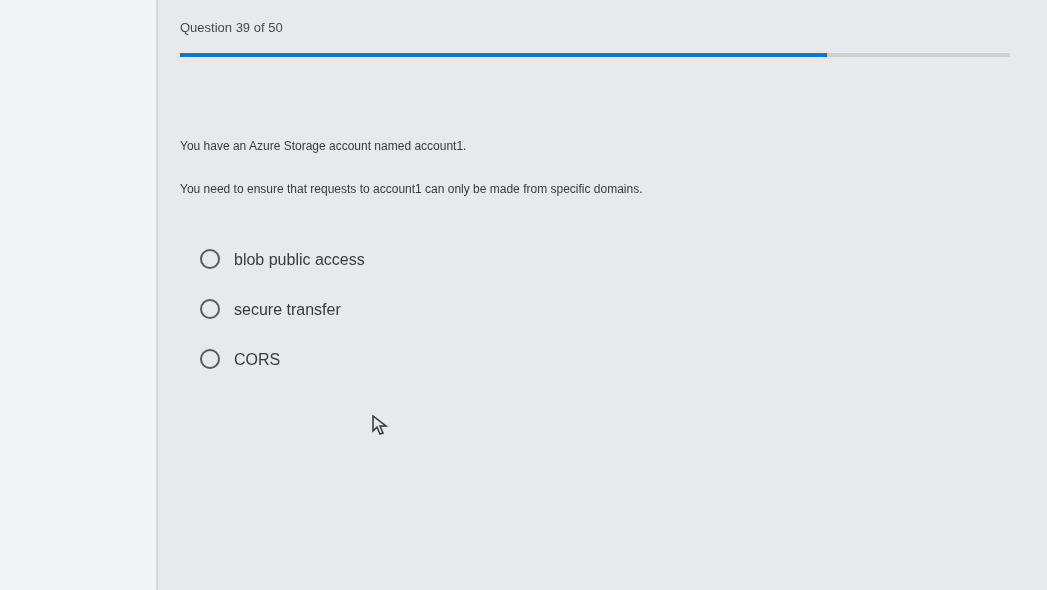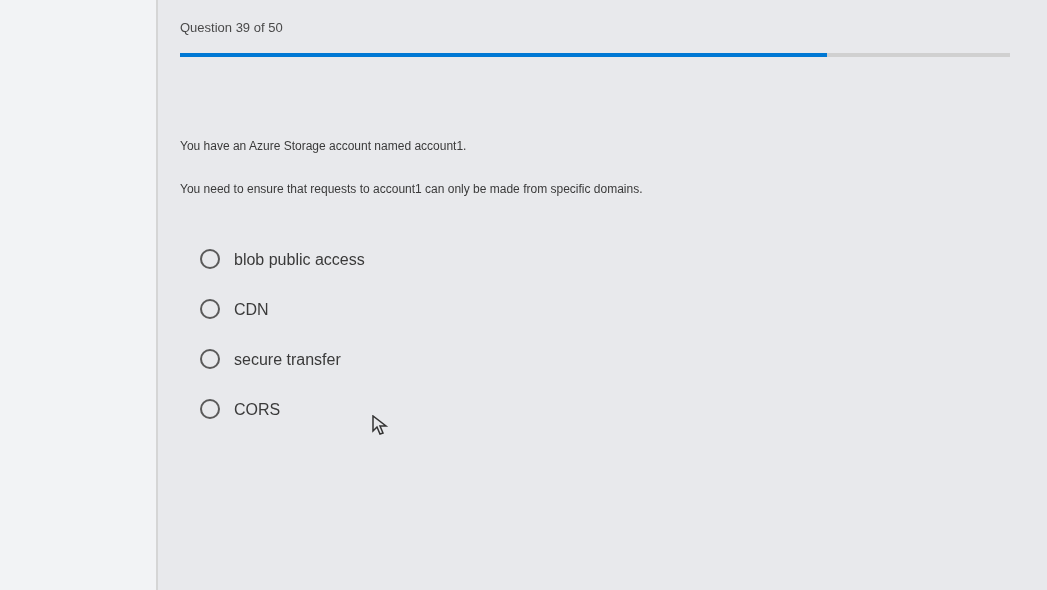--- a/index.html
+++ b/index.html
@@ -99,24 +99,20 @@
   <div class="question-text">You have an Azure Storage account named account1.</div>
   <div class="question-text">You need to ensure that requests to account1 can only be made from specific domains.</div>
 
   <div class="options">
     <div class="option">
       <div class="radio"></div>
       <span class="option-label">blob public access</span>
     </div>
     <div class="option">
       <div class="radio"></div>
-      <span class="option-label">CDN</span>
-    </div>
-    <div class="option">
-      <div class="radio"></div>
       <span class="option-label">secure transfer</span>
     </div>
     <div class="option">
       <div class="radio"></div>
       <span class="option-label">CORS</span>
     </div>
   </div>
 </div>
 
 <svg class="cursor" width="18" height="22" viewBox="0 0 18 22">

